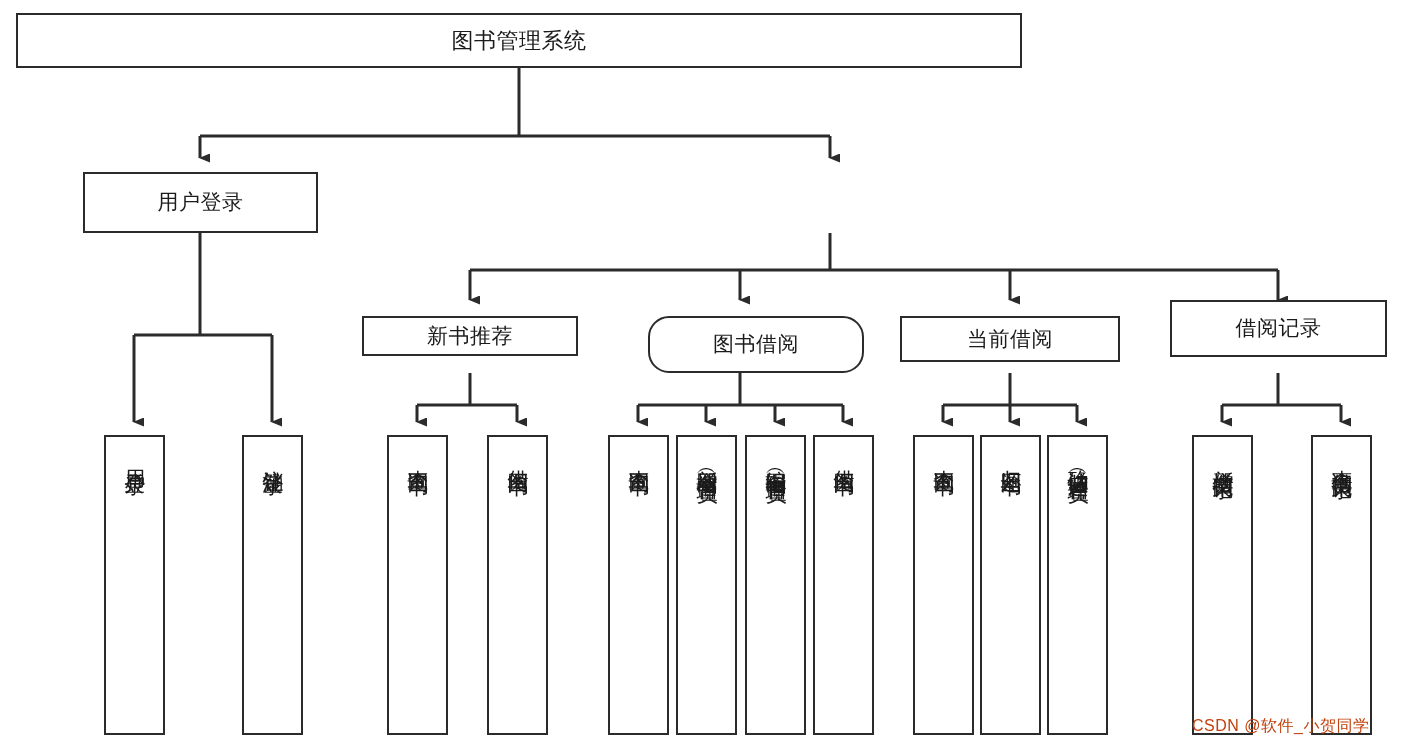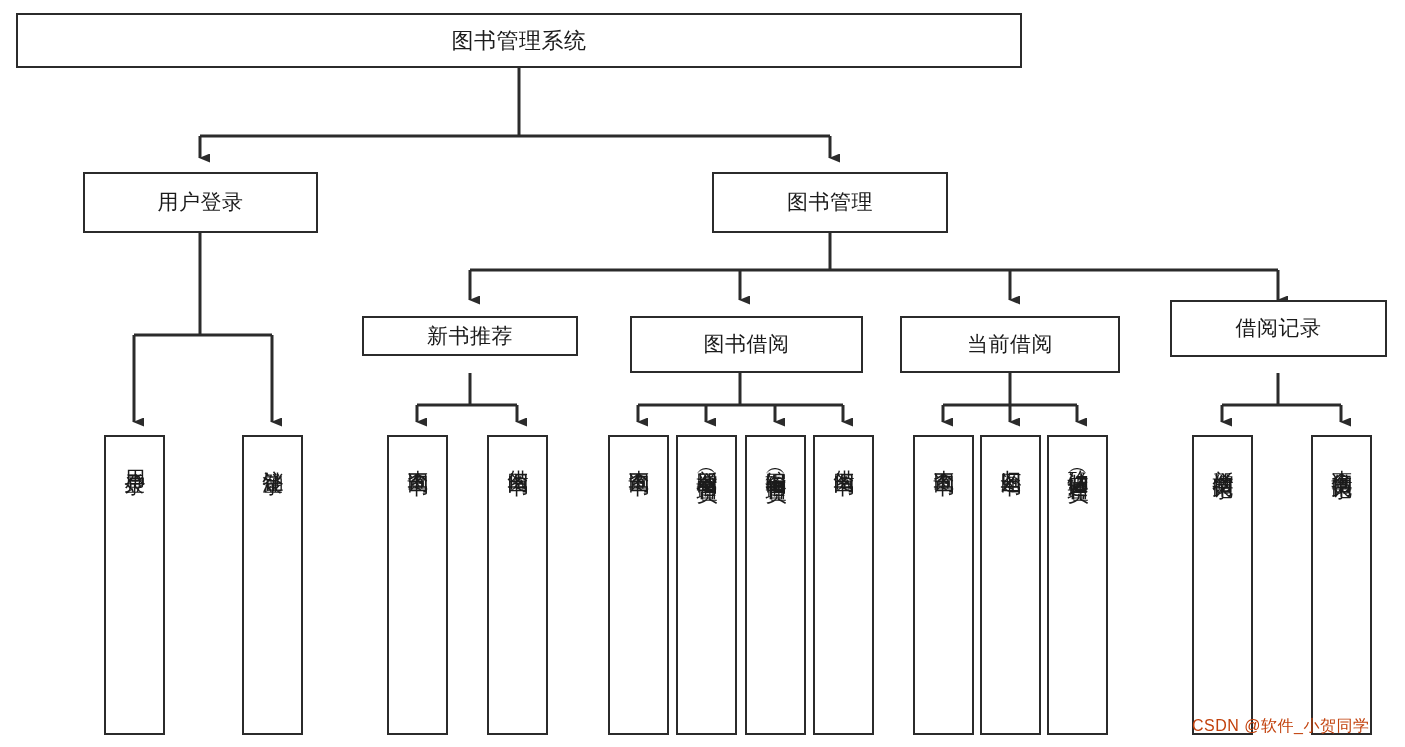--- a/index.html
+++ b/index.html
@@ -122,31 +122,28 @@
     </g>
   </svg>
 
   <div class="node root horizontal" style="left:16px; top:13px; width:1006px; height:55px;">
     <span class="node-label">图书管理系统</span>
   </div>
 
   <div class="node horizontal" style="left:83px; top:172px; width:235px; height:61px;">
     <span class="node-label">用户登录</span>
   </div>
-  <div class="node horizontal" style="left:712px; top:172px; width:236px; height:61px;">
-    <span class="node-label">图书管理</span>
-  </div>
 
   <div class="node horizontal" style="left:362px; top:316px; width:216px; height:40px;">
     <span class="node-label">新书推荐</span>
   </div>
-  <div class="node horizontal" style="left:630px; top:316px; width:233px; height:57px;">
+  <div class="node horizontal" style="left:648px; top:316px; width:216px; height:57px;border-radius:21px;">
     <span class="node-label">图书借阅</span>
   </div>
-  <div class="node horizontal" style="left:900px; top:316px; width:220px; height:57px;">
+  <div class="node horizontal" style="left:900px; top:316px; width:220px; height:46px;">
     <span class="node-label">当前借阅</span>
   </div>
   <div class="node horizontal" style="left:1170px; top:300px; width:217px; height:57px;">
     <span class="node-label">借阅记录</span>
   </div>
 
   <div class="node vertical" style="left:104px; top:435px; width:61px; height:300px;">
     <span class="node-label">用户登录</span>
   </div>
   <div class="node vertical" style="left:242px; top:435px; width:61px; height:300px;">

